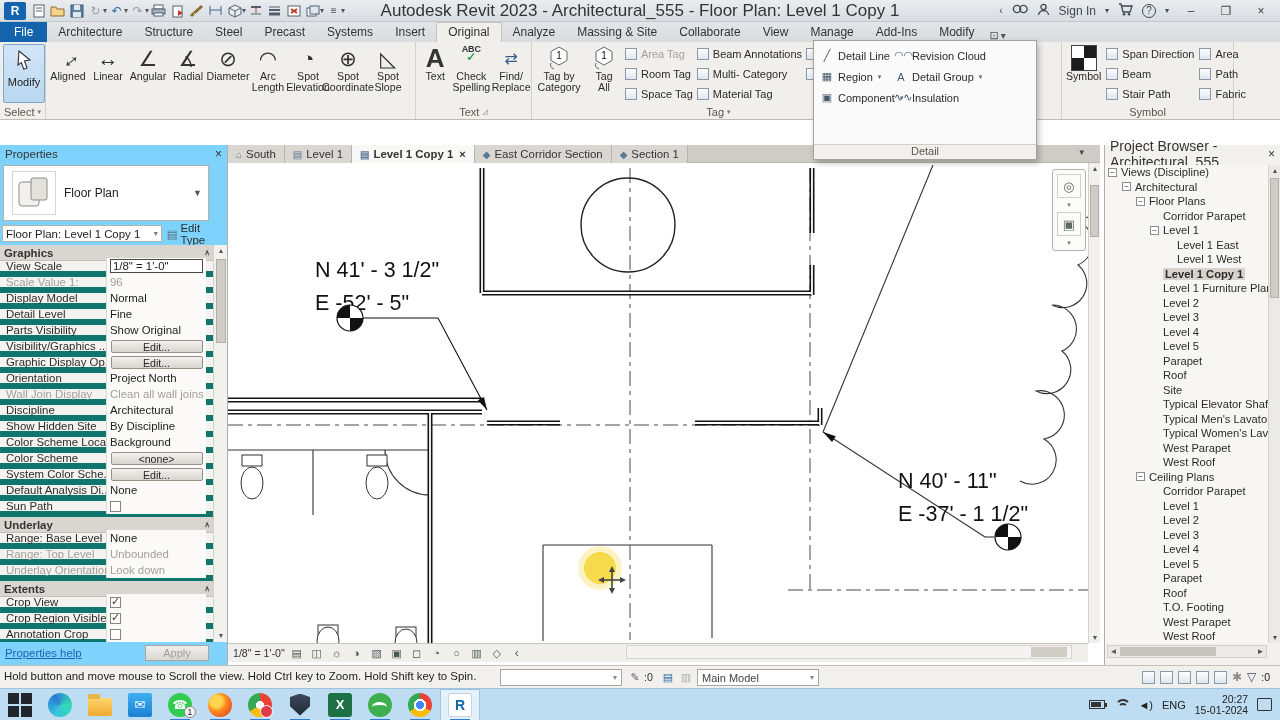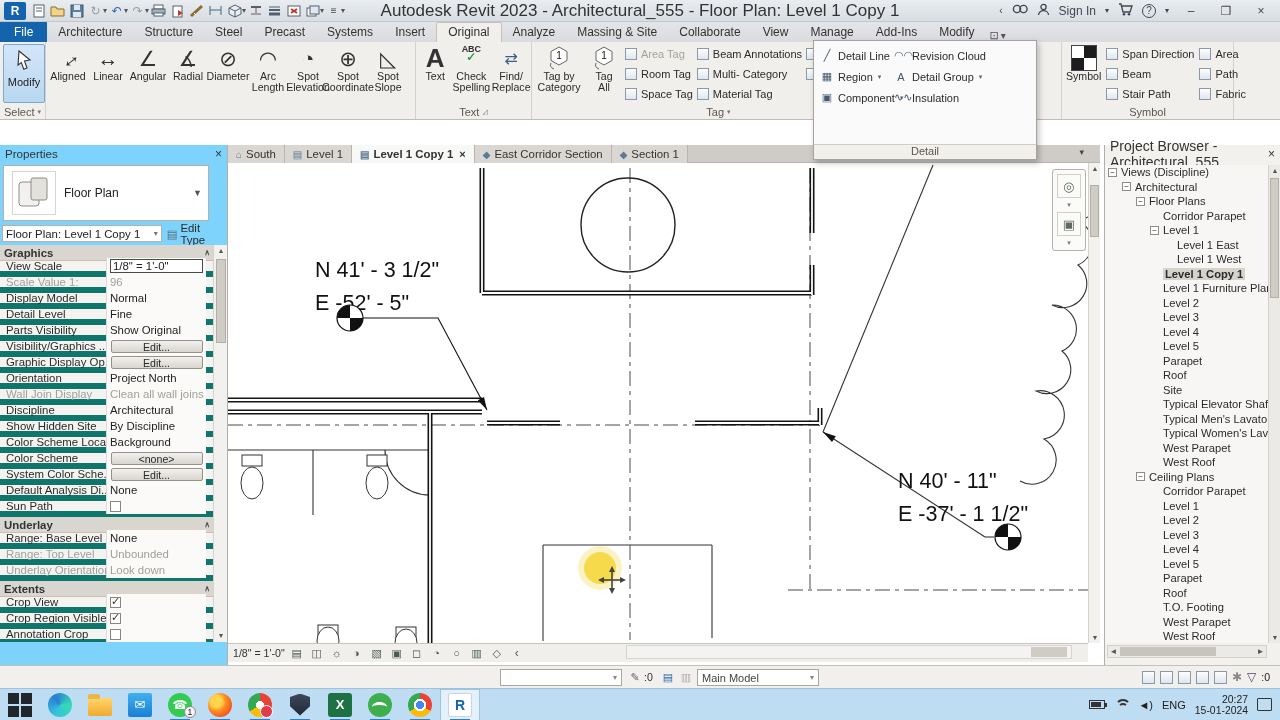--- a/index.html
+++ b/index.html
@@ -878,20 +878,24 @@
 
             <span class="pchk"></span>
           </span>
         </div>
       </div>
     <div id="pscroll">
         <span class="ar" style="top:0">▲</span>
         <span class="thumb"></span>
         <span class="ar" style="bottom:0">▼</span>
       </div>
+    <div id="pfoot">
+      <a>Properties help</a>
+      <span id="applybtn">Apply</span>
+    </div>
   </div>
 
   <div id="canvas" class="abs">
     <div id="vtabs">
       <div style="display:flex">
 
           <div class="vtab">
             <span class="vico"><span>⌂</span></span>
             <span>South</span>
 
@@ -1242,20 +1246,21 @@
       <span class="scar" style="bottom:0">▼</span>
     </div>
     <div id="bhscr">
       <span class="bh-ar" style="left:0">◄</span>
       <span class="thumb"></span>
       <span class="bh-ar" style="right:0">►</span>
     </div>
   </div>
 
   <div id="status" class="abs">
+    <span id="hint">Hold button and move mouse to Scroll the view. Hold Ctrl key to Zoom. Hold Shift key to Spin.</span>
     <div class="scombo" style="left:500px;top:3px;width:122px">
         <span></span>
         <span class="cdd">▾</span>
       </div>
     <span class="sico" style="left:627px">✎</span>
     <span class="scount" style="left:644px">:0</span>
     <span class="sico" style="left:660px;color:#2f6ca8">▤</span>
     <span class="sico" style="left:678px;opacity:.5">▥</span>
     <div class="scombo" style="left:697px;top:3px;width:122px">
         <span>Main Model</span>

